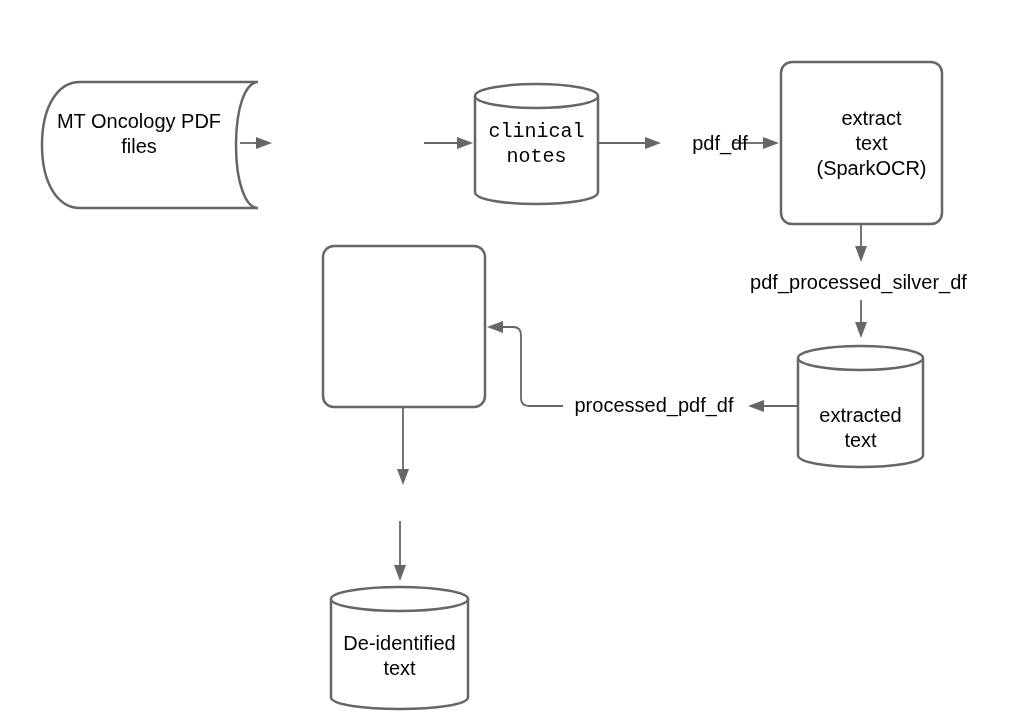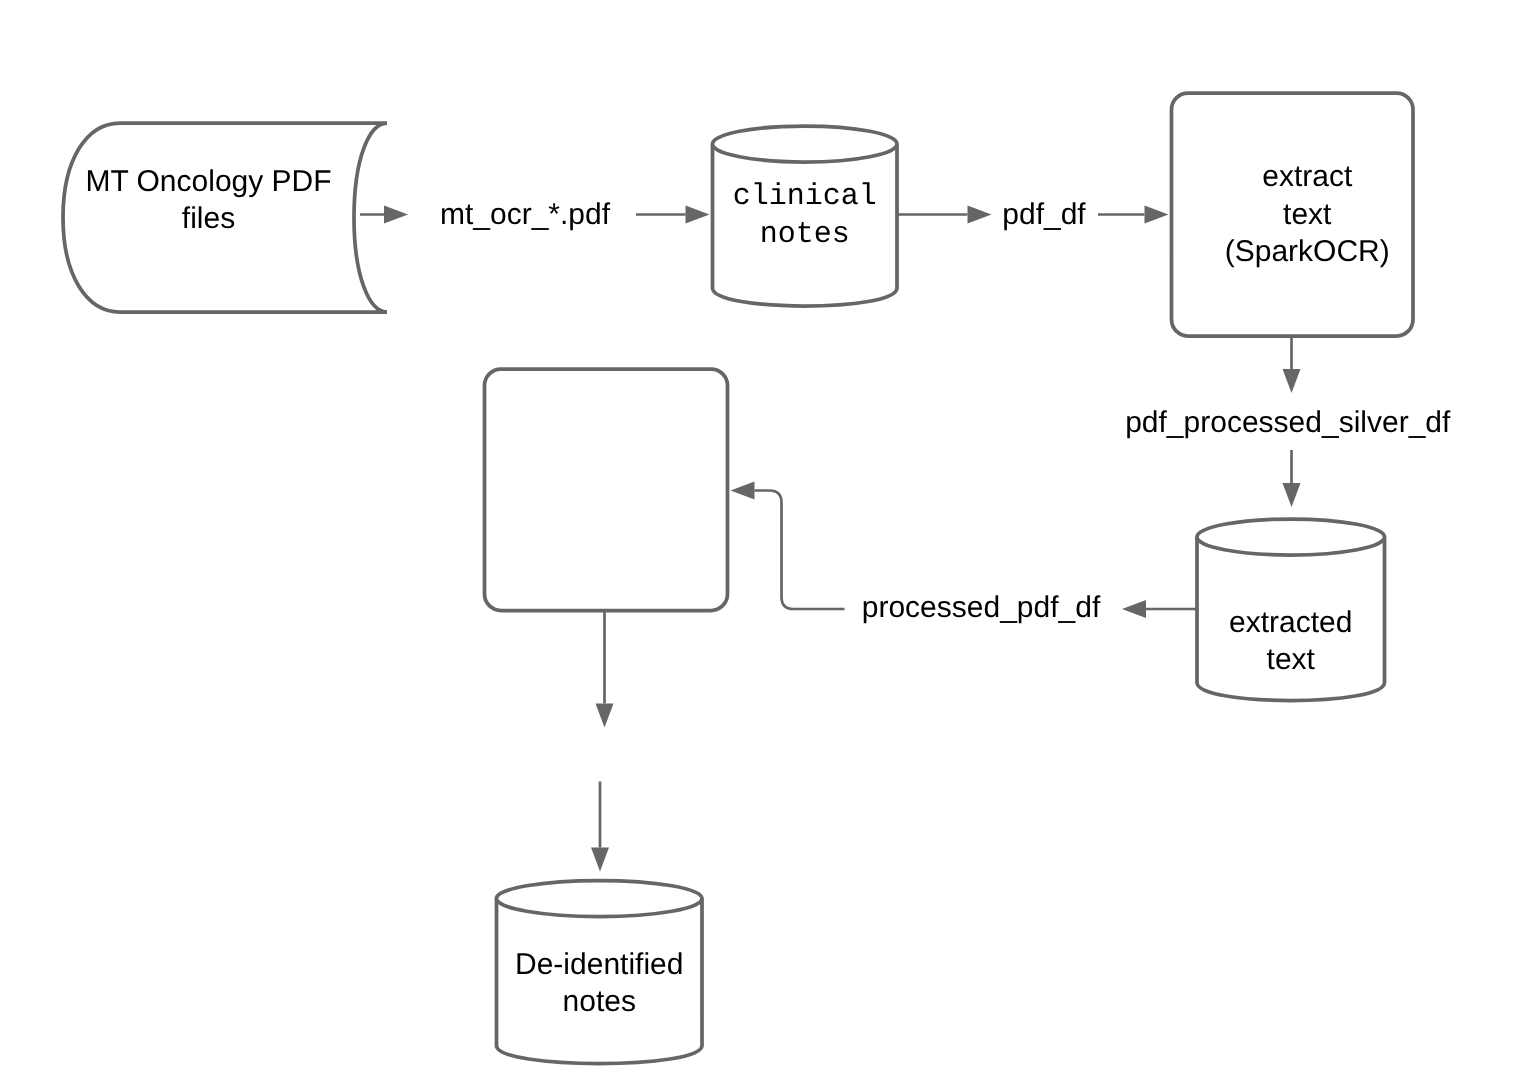--- a/index.html
+++ b/index.html
@@ -117,24 +117,23 @@
 
   <div class="label" style="left:781px;top:82px;width:181px;">extract
 text
 (SparkOCR)</div>
 
   <div class="label" style="left:790px;top:379px;width:141px;">extracted
 text</div>
 
 
   <div class="label" style="left:329px;top:607px;width:141px;">De-identified
-notes</div>
+text</div>
 
-  <div class="label" style="left:280px;top:107px;width:140px;">mt_ocr_*.pdf</div>
 
-  <div class="label" style="left:646px;top:107px;width:100px;">pdf_df</div>
+  <div class="label" style="left:670px;top:107px;width:100px;">pdf_df</div>
 
   <div class="label" style="left:738px;top:246px;width:241px;">pdf_processed_silver_df</div>
 
   <div class="label" style="left:564px;top:369px;width:180px;">processed_pdf_df</div>
 
 
 </div>
 
 </body></html>

